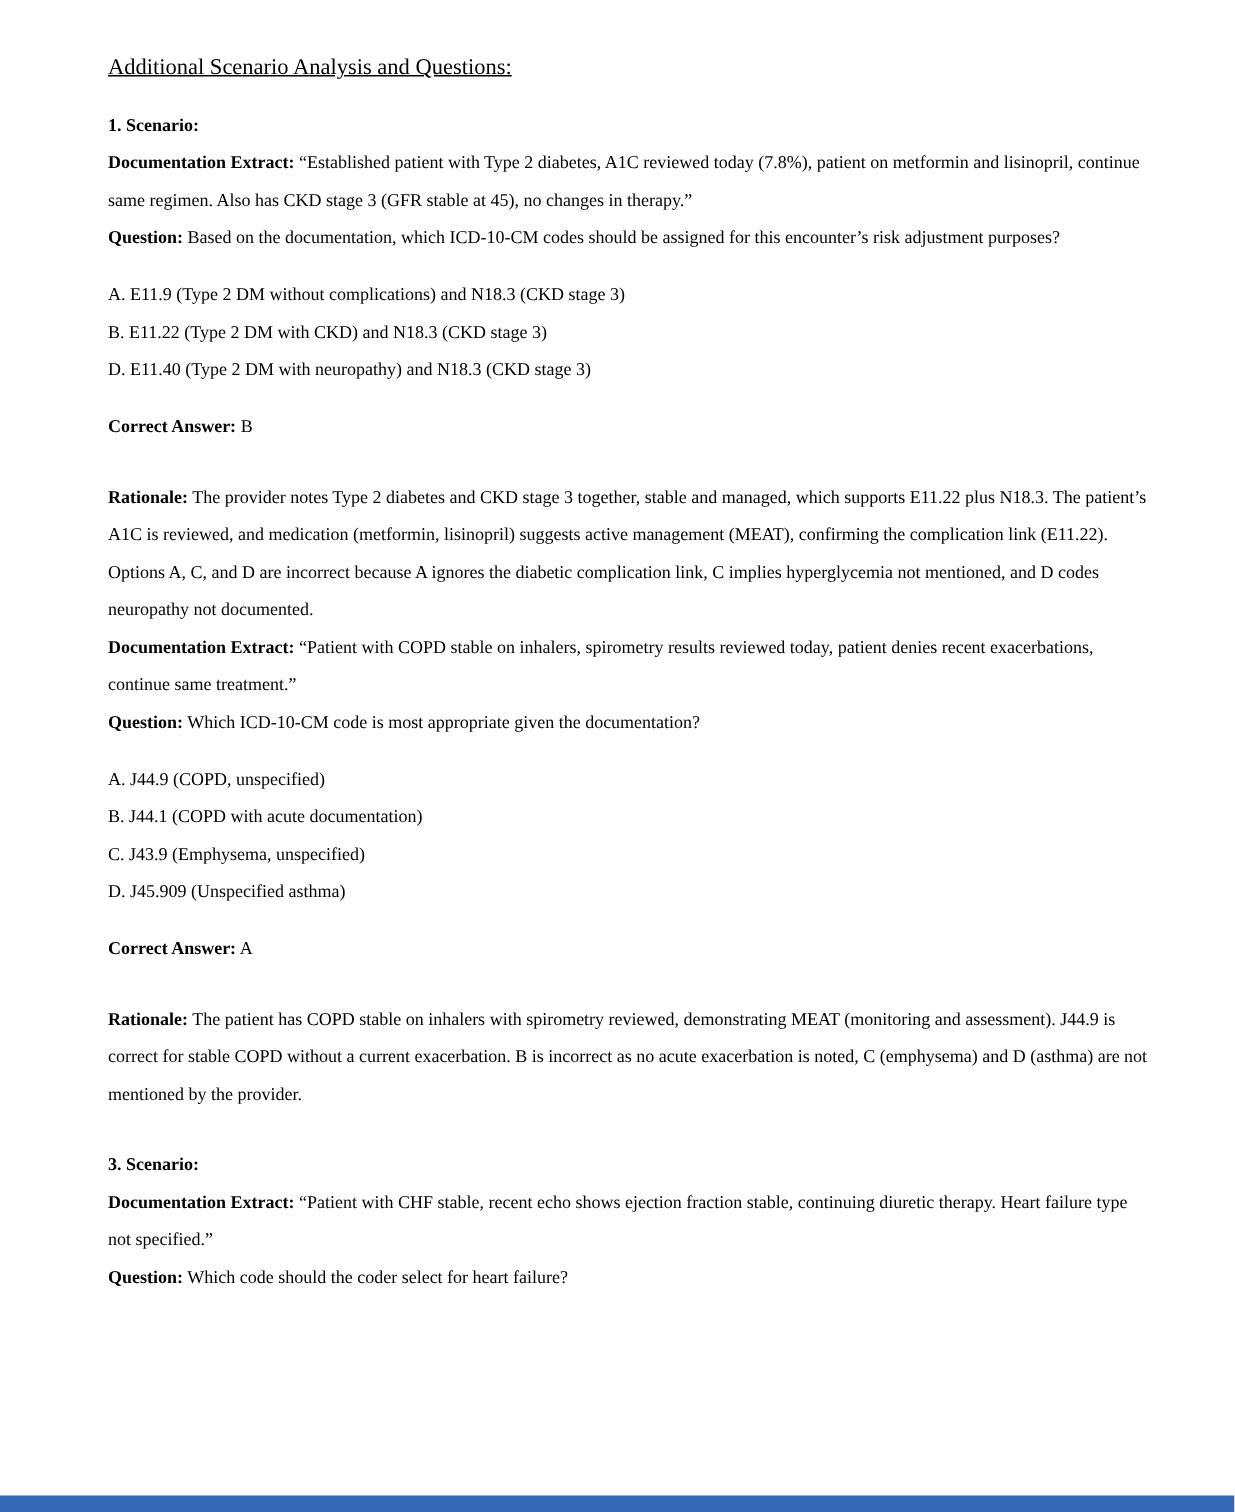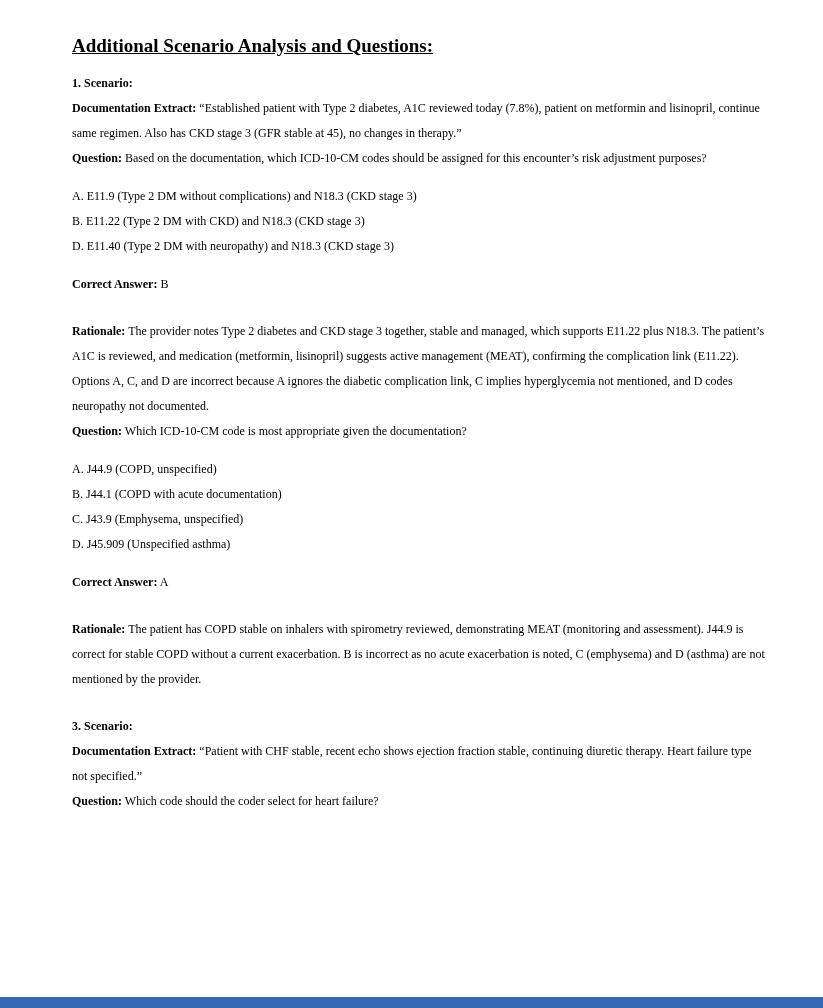--- a/index.html
+++ b/index.html
@@ -12,22 +12,22 @@
     font-family: "Liberation Serif", "DejaVu Serif", serif;
     color: #000000;
   }
   .page {
     box-sizing: border-box;
     width: 823px;
     padding: 33px 57px 0 72px;
   }
   .content { width: 696px; }
   .title {
-    font-size: 19px;
-    font-weight: bold;
+    font-size: 15px;
+    font-weight: normal;
     text-decoration: underline;
     line-height: 25px;
     margin: 0 0 13px 0;
   }
   .para {
     font-size: 12px;
     line-height: 25px;
     margin: 0 0 13px 0;
   }
   .para:last-child { margin-bottom: 0; margin-top: 22px; }
@@ -58,20 +58,21 @@
             <span class="block">A. E11.9 (Type 2 DM without complications) and N18.3 (CKD stage 3)</span>
             <span class="block">B. E11.22 (Type 2 DM with CKD) and N18.3 (CKD stage 3)</span>
             <span class="block">D. E11.40 (Type 2 DM with neuropathy) and N18.3 (CKD stage 3)</span>
           </p>
     <p class="para"><b>Correct Answer:</b> <span>B</span></p>
     <p class="para"><b>Rationale:</b> <span>The provider notes Type 2 diabetes and CKD stage 3 together, stable and managed, which supports E11.22 plus N18.3. The patient’s A1C is reviewed, and medication (metformin, lisinopril) suggests active management (MEAT), confirming the complication link (E11.22). Options A, C, and D are incorrect because A ignores the diabetic complication link, C implies hyperglycemia not mentioned, and D codes neuropathy not documented.</span></p>
   </section>
 
   <section class="scenario">
     <p class="para">
+      <span class="block"><b>Documentation Extract:</b> <span>“Patient with COPD stable on inhalers, spirometry results reviewed today, patient denies recent exacerbations, continue same treatment.”</span></span>
       <span class="block"><b>Question:</b> <span>Which ICD-10-CM code is most appropriate given the documentation?</span></span>
     </p>
     <p class="para">
             <span class="block">A. J44.9 (COPD, unspecified)</span>
             <span class="block">B. J44.1 (COPD with acute documentation)</span>
             <span class="block">C. J43.9 (Emphysema, unspecified)</span>
             <span class="block">D. J45.909 (Unspecified asthma)</span>
           </p>
     <p class="para"><b>Correct Answer:</b> <span>A</span></p>
     <p class="para"><b>Rationale:</b> <span>The patient has COPD stable on inhalers with spirometry reviewed, demonstrating MEAT (monitoring and assessment). J44.9 is correct for stable COPD without a current exacerbation. B is incorrect as no acute exacerbation is noted, C (emphysema) and D (asthma) are not mentioned by the provider.</span></p>

